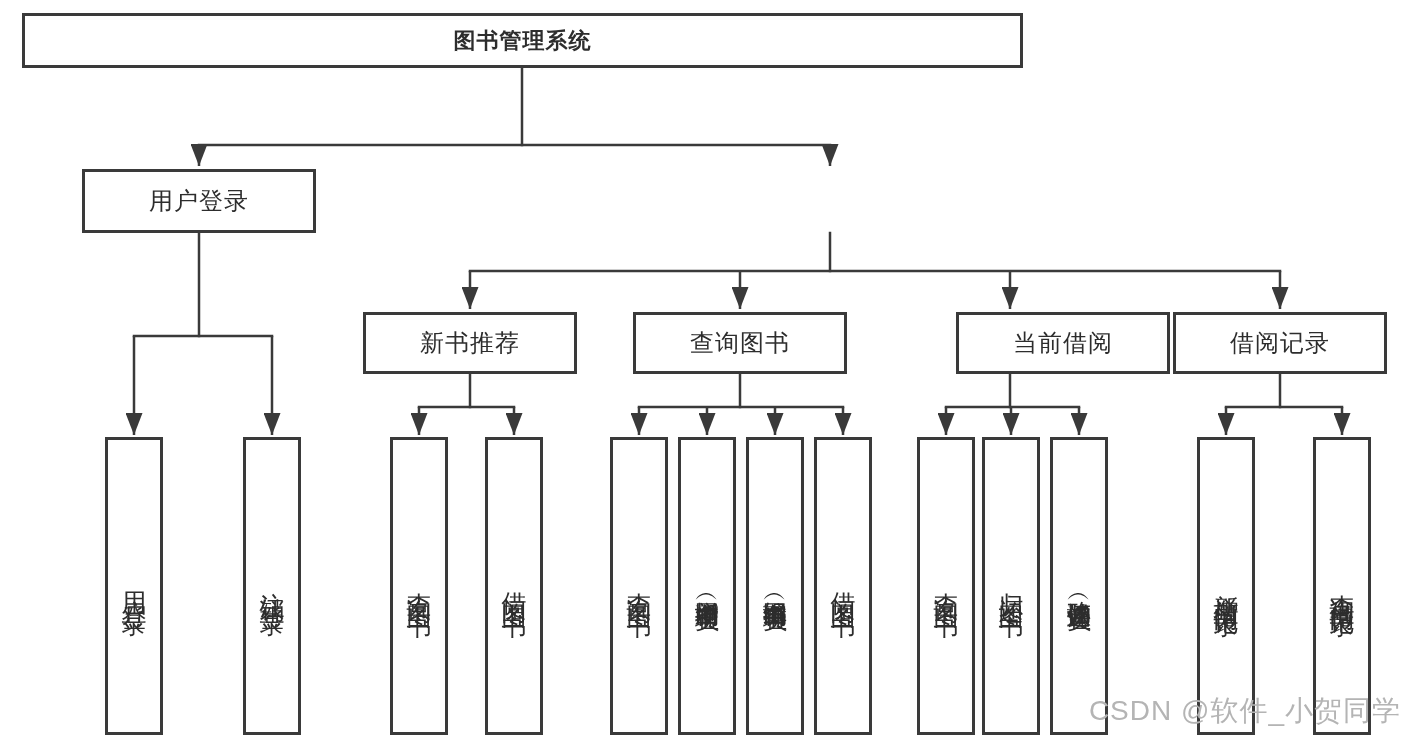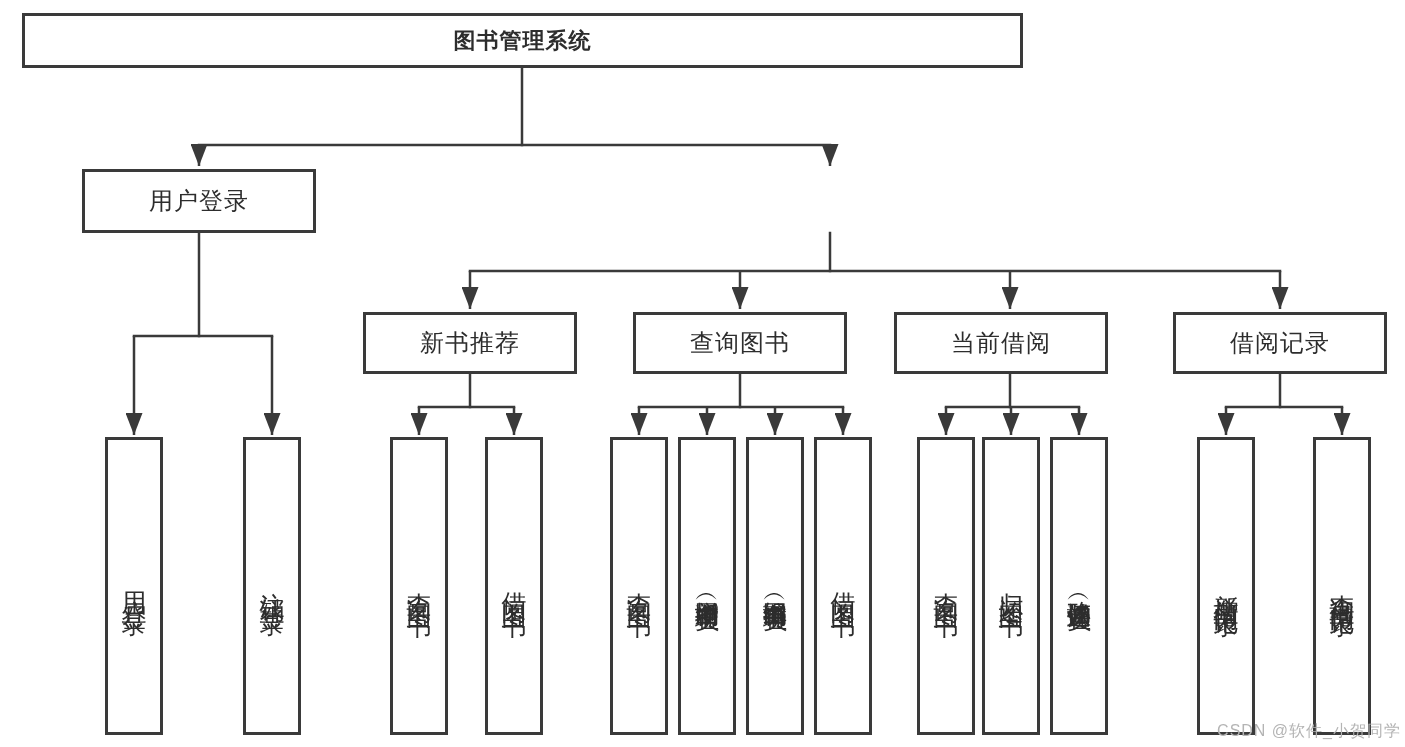--- a/index.html
+++ b/index.html
@@ -53,22 +53,22 @@
     letter-spacing: 7px;
     line-height: 1;
     color: #2d2d2d;
     white-space: nowrap;
   }
   .vbox.long .vtext { font-size: 24px; letter-spacing: 1px; }
   .vbox.med  .vtext { font-size: 25px; letter-spacing: 4px; }
   .watermark {
     position: absolute;
     right: 4px;
-    bottom: 5px;
-    font-size: 16px;
+    bottom: 17px;
+    font-size: 28px;
     color: #b4b4b4;
     letter-spacing: 1px;
     z-index: 3;
     white-space: nowrap;
   }
 </style>
 </head>
 <body>
 
 <div class="canvas">
@@ -135,21 +135,21 @@
   <div class="hbox l1-box" style="left:82px;">
     <span class="label">用户登录</span>
   </div>
 
   <div class="hbox l2-box" style="left:363px;">
     <span class="label">新书推荐</span>
   </div>
   <div class="hbox l2-box" style="left:633px;">
     <span class="label">查询图书</span>
   </div>
-  <div class="hbox l2-box" style="left:894px;">
+  <div class="hbox l2-box" style="left:956px;">
     <span class="label">当前借阅</span>
   </div>
   <div class="hbox l2-box" style="left:1173px;font-family:Liberation Serif, serif;">
     <span class="label">借阅记录</span>
   </div>
 
   <div class="vbox" style="left:105px;">
     <span class="vtext">用户登录</span>
   </div>
   <div class="vbox" style="left:243px;">

